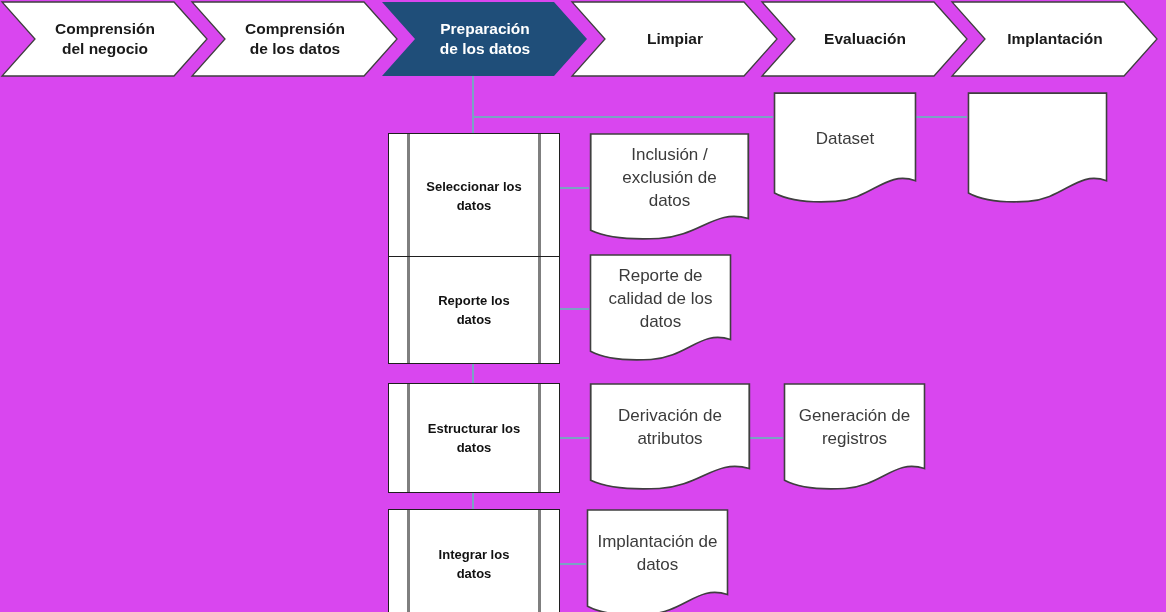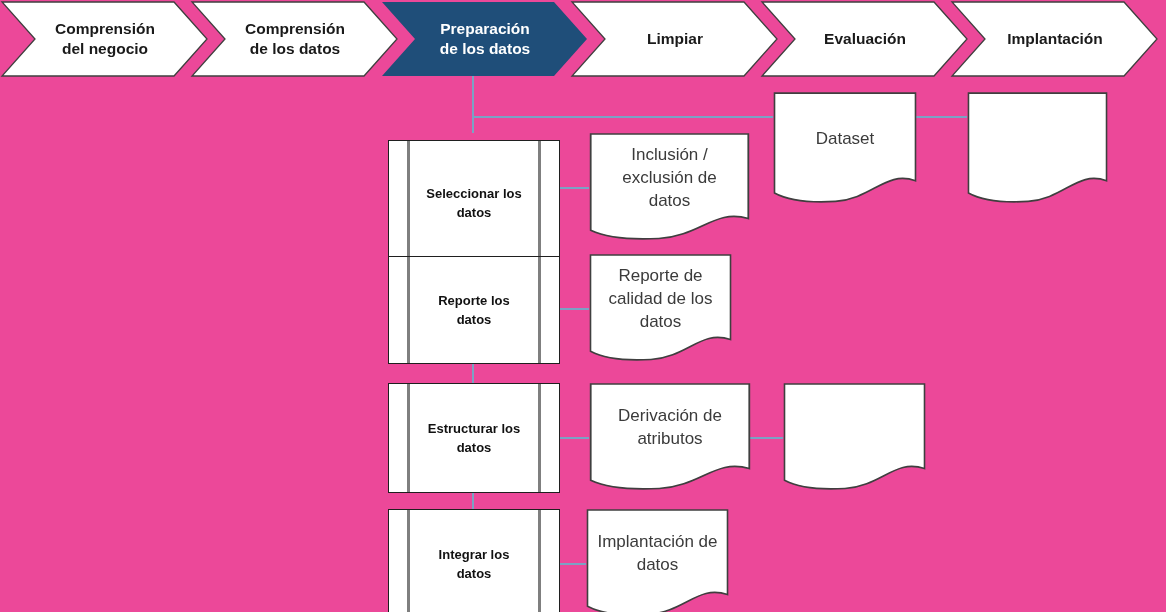--- a/index.html
+++ b/index.html
@@ -1,17 +1,17 @@
 <!DOCTYPE html>
 <html><head>
 <meta charset="utf-8">
 <style>
   html,body { margin:0; padding:0; background:#ffffff; }
   .canvas {
-    position:relative; width:1166px; height:612px; background:#ec4899;
+    position:relative; width:1166px; height:612px; background:#d946ef;
     overflow:hidden; font-family:"Liberation Sans", sans-serif;
   }
   .chevron-band { position:absolute; left:0; top:0; }
   .chev-white { fill:#ffffff; stroke:#3f3f3f; stroke-width:1.3; }
   .phase-label {
     position:absolute; top:2px; height:74px; width:140px;
     display:flex; align-items:center; justify-content:center; text-align:center;
     font-weight:bold; font-size:15.5px; line-height:1.3; color:#1a1a1a;
     white-space:pre-line;
   }
@@ -68,21 +68,21 @@
   <div class="conn" style="left:916px;top:116px;width:51px;height:2px"></div>
   <div class="conn" style="left:472px;top:243px;width:2px;height:13px"></div>
   <div class="conn" style="left:472px;top:363px;width:2px;height:20px"></div>
   <div class="conn" style="left:472px;top:493px;width:2px;height:16px"></div>
   <div class="conn" style="left:559px;top:187px;width:30px;height:2px"></div>
   <div class="conn" style="left:559px;top:308px;width:30px;height:2px"></div>
   <div class="conn" style="left:559px;top:437px;width:30px;height:2px"></div>
   <div class="conn" style="left:731px;top:437px;width:52px;height:2px"></div>
   <div class="conn" style="left:559px;top:563px;width:27px;height:2px"></div>
 
-  <div class="proc" style="top:140px;height:126px">
+  <div class="proc" style="top:133px;height:126px">
     <span class="pbar l"></span>
     <span class="pbar r"></span>
     <div class="proc-label">Seleccionar los
 datos</div>
   </div>
   <div class="proc" style="top:256px;height:108px">
     <span class="pbar l"></span>
     <span class="pbar r"></span>
     <div class="proc-label">Reporte los
 datos</div>
@@ -131,20 +131,22 @@
     <svg viewBox="0 0 143 106" preserveAspectRatio="none">
         <path class="docpath" d="M1.5,1 L141.5,1 L141.5,84 C112,74 99,101 62,103.5 C36,105 14,102 1.5,95.5 Z" stroke="#3F3F3F"></path>
       </svg>
     <div class="doc-label">Derivación de
 atributos</div>
   </div>
   <div class="doc" style="left:783px;top:383px;width:143px;height:108px">
     <svg viewBox="0 0 143 106" preserveAspectRatio="none">
         <path class="docpath" d="M1.5,1 L141.5,1 L141.5,84 C112,74 99,101 62,103.5 C36,105 14,102 1.5,95.5 Z" stroke="#3F3F3F"></path>
       </svg>
+    <div class="doc-label">Generación de
+registros</div>
   </div>
   <div class="doc" style="left:586px;top:509px;width:143px;height:108px">
     <svg viewBox="0 0 143 106" preserveAspectRatio="none">
         <path class="docpath" d="M1.5,1 L141.5,1 L141.5,84 C112,74 99,101 62,103.5 C36,105 14,102 1.5,95.5 Z" stroke="#3F3F3F"></path>
       </svg>
     <div class="doc-label">Implantación de
 datos</div>
   </div>
 
 </div>

